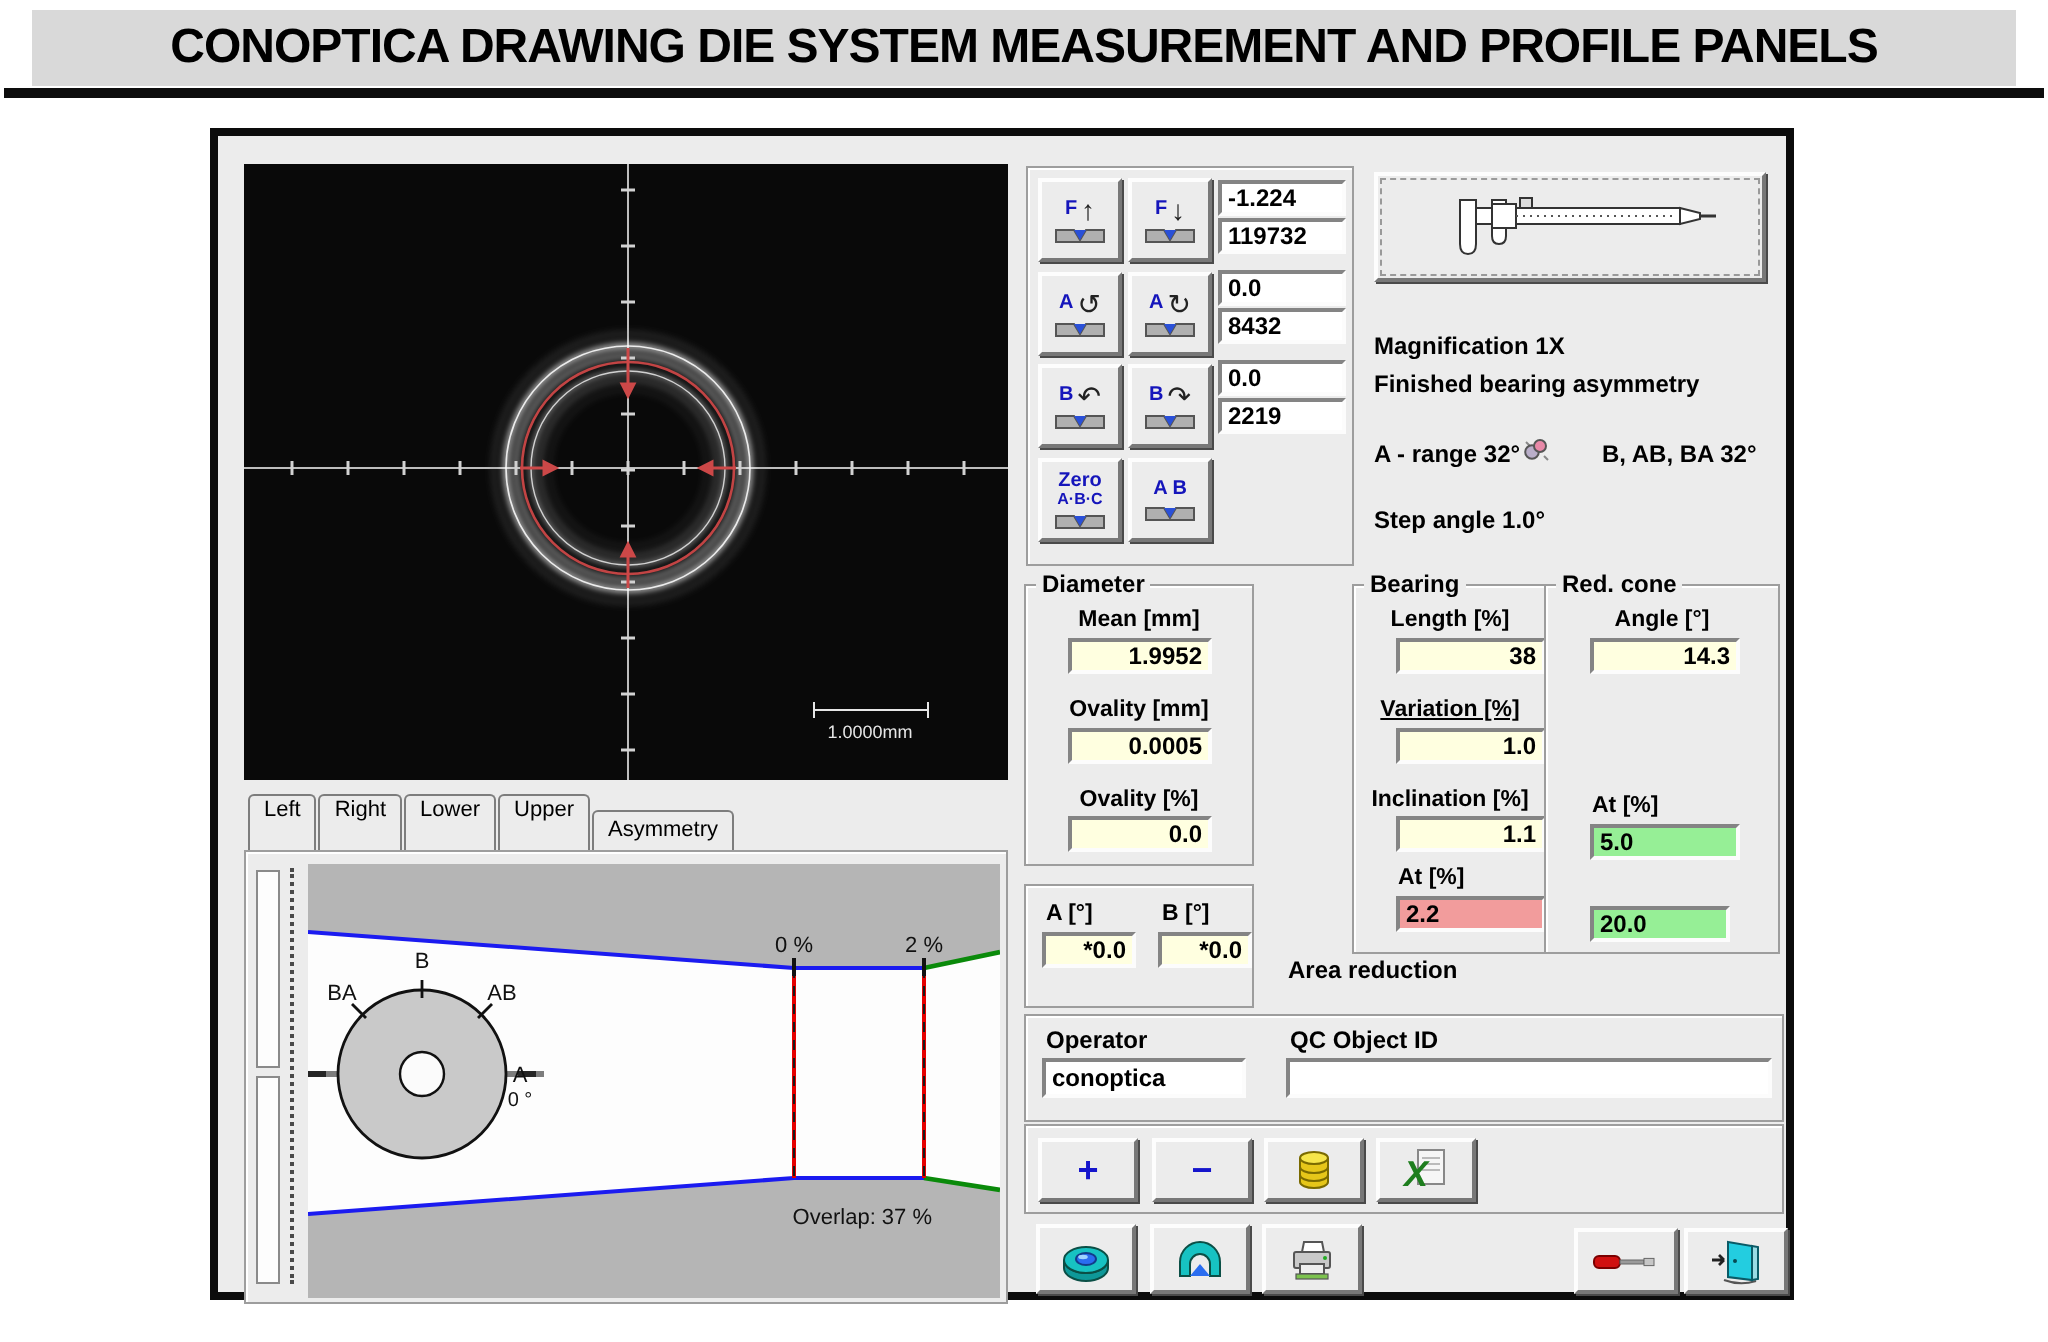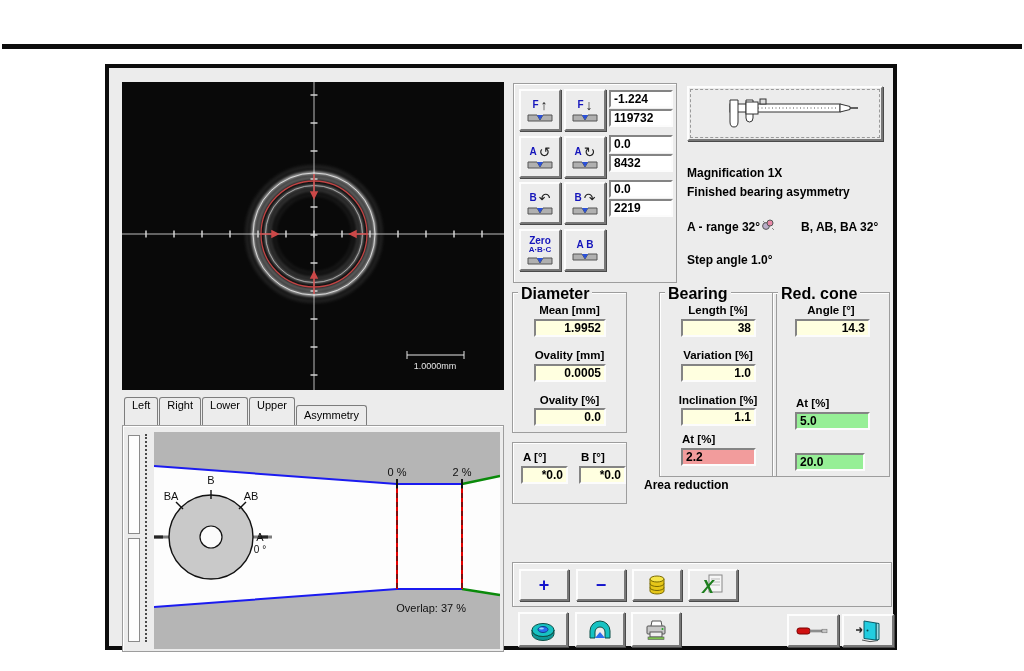--- a/index.html
+++ b/index.html
@@ -22,21 +22,21 @@
   .fld{height:18px;border:2px solid;border-color:#848484 #fcfcfc #fcfcfc #848484;background:#ffffe0;
        font-size:12px;line-height:14px;font-weight:bold;padding:0 3px;white-space:nowrap;overflow:hidden;}
   .fld.right{text-align:right;}
   .fld.white{background:#ffffff;}
   .fld.pink{background:#f29c9c;}
   .fld.green{background:#96ef96;}
   .lbl{font-size:11.5px;font-weight:bold;color:#000;white-space:nowrap;}
   .clbl{left:0;right:0;text-align:center;font-size:11.5px;font-weight:bold;white-space:nowrap;}
   .gbox{border:1px solid #9d9d9d;box-shadow:inset 1px 1px 0 #fff;}
   .gbox-title{position:absolute;top:-8px;left:5px;background:#ececec;padding:0 3px;
-              font-size:16px;font-weight:bold;white-space:nowrap;}
+              font-size:12px;font-weight:bold;white-space:nowrap;}
   .panel{border:1px solid #9d9d9d;box-shadow:inset 1px 1px 0 #fff;}
   input.tfld{height:20px;border:2px solid;border-color:#848484 #fcfcfc #fcfcfc #848484;background:#fff;
        font-family:"Liberation Sans",sans-serif;font-size:12px;font-weight:bold;padding:0 3px;outline:none;}
 
   
   .mbtn{flex-direction:column;gap:1px;}
   .mtop{display:flex;align-items:center;justify-content:center;gap:2px;}
   .mtop.col{flex-direction:column;gap:0;}
   .ml{color:#1515bb;font-weight:bold;font-size:10px;line-height:10px;}
   .mg{color:#222;font-size:14px;line-height:12px;}
@@ -52,20 +52,23 @@
   .dotline{border-left:2px dotted #4a4a4a;}
 
   .info-txt{font-size:12px;font-weight:bold;white-space:nowrap;}
   .plus-glyph{color:#1515cc;font-size:18px;font-weight:bold;line-height:18px;}
 </style>
 </head>
 <body>
 
 <div id="app">
 
+  <div class="abs banner">
+    <h1>CONOPTICA DRAWING DIE SYSTEM MEASUREMENT AND PROFILE PANELS</h1>
+  </div>
   <div class="abs rule"></div>
 
   <div class="abs frame">
 
     <svg class="abs" style="left:13px;top:14px;" width="382" height="308" viewBox="0 0 382 308">
       <rect width="382" height="308" fill="#090909"></rect>
       <g>
         <line x1="192" y1="0" x2="192" y2="308" stroke="#bdbdbd" stroke-width="1"></line>
         <line x1="0" y1="152" x2="382" y2="152" stroke="#bdbdbd" stroke-width="1"></line>
         <line x1="192" y1="12.25" x2="192" y2="296" stroke="#d2d2d2" stroke-width="7" stroke-dasharray="1.5 26.5"></line>
@@ -284,43 +287,49 @@
       <div class="abs fld right" style="left:21px;top:115px;width:72px;">0.0</div>
     </div>
 
     <div class="abs gbox" style="left:403px;top:374px;width:115px;height:62px;">
       <div class="abs lbl" style="left:10px;top:8px;">A [°]</div>
       <div class="abs fld right" style="left:8px;top:23px;width:47px;">*0.0</div>
       <div class="abs lbl" style="left:68px;top:8px;">B [°]</div>
       <div class="abs fld right" style="left:66px;top:23px;width:47px;">*0.0</div>
     </div>
 
-    <div class="abs gbox" style="left:550px;top:224px;width:118px;height:185px;">
+    <div class="abs gbox" style="left:567px;top:224px;width:98px;height:185px;">
       <div class="gbox-title">Bearing</div>
       <div class="abs clbl" style="top:11px;">Length [%]</div>
       <div class="abs fld right" style="left:21px;top:26px;width:75px;">38</div>
-      <div class="abs clbl" style="top:56px;">Variation [%]</div>
+      <div class="abs clbl" style="top:56px;text-decoration:underline;">Variation [%]</div>
       <div class="abs fld right" style="left:21px;top:71px;width:75px;">1.0</div>
       <div class="abs clbl" style="top:101px;">Inclination [%]</div>
       <div class="abs fld right" style="left:21px;top:115px;width:75px;">1.1</div>
       <div class="abs lbl" style="left:22px;top:140px;">At [%]</div>
       <div class="abs fld pink" style="left:21px;top:155px;width:75px;">2.2</div>
     </div>
 
     <div class="abs gbox" style="left:663px;top:224px;width:118px;height:185px;">
       <div class="gbox-title">Red. cone</div>
       <div class="abs clbl" style="top:11px;">Angle [°]</div>
       <div class="abs fld right" style="left:22px;top:26px;width:75px;">14.3</div>
       <div class="abs lbl" style="left:23px;top:104px;">At [%]</div>
       <div class="abs fld green" style="left:22px;top:119px;width:75px;">5.0</div>
       <div class="abs fld green" style="left:22px;top:160px;width:70px;">20.0</div>
     </div>
 
     <div class="abs" style="left:535px;top:410px;width:246px;font-size:12px;font-weight:bold;">Area reduction</div>
 
+    <div class="abs panel" style="left:403px;top:439px;width:380px;height:54px;">
+      <div class="abs lbl" style="left:10px;top:5px;font-size:12px;">Operator</div>
+      <input class="abs tfld" style="left: 8px; top: 21px; width: 102px;" value="conoptica">
+      <div class="abs lbl" style="left:132px;top:5px;font-size:12px;">QC Object ID</div>
+      <input class="abs tfld" style="left: 130px; top: 21px; width: 243px;" value="">
+    </div>
 
     <div class="abs panel" style="left:403px;top:494px;width:380px;height:45px;">
       <div class="abs btn" style="left:6px;top:6px;width:50px;height:32px;">
         <span class="plus-glyph">+</span>
       </div>
       <div class="abs btn" style="left:63px;top:6px;width:50px;height:32px;">
         <span class="plus-glyph">−</span>
       </div>
       <div class="abs btn" style="left:119px;top:6px;width:50px;height:32px;">
         <svg width="22" height="22" viewBox="0 0 22 22">

